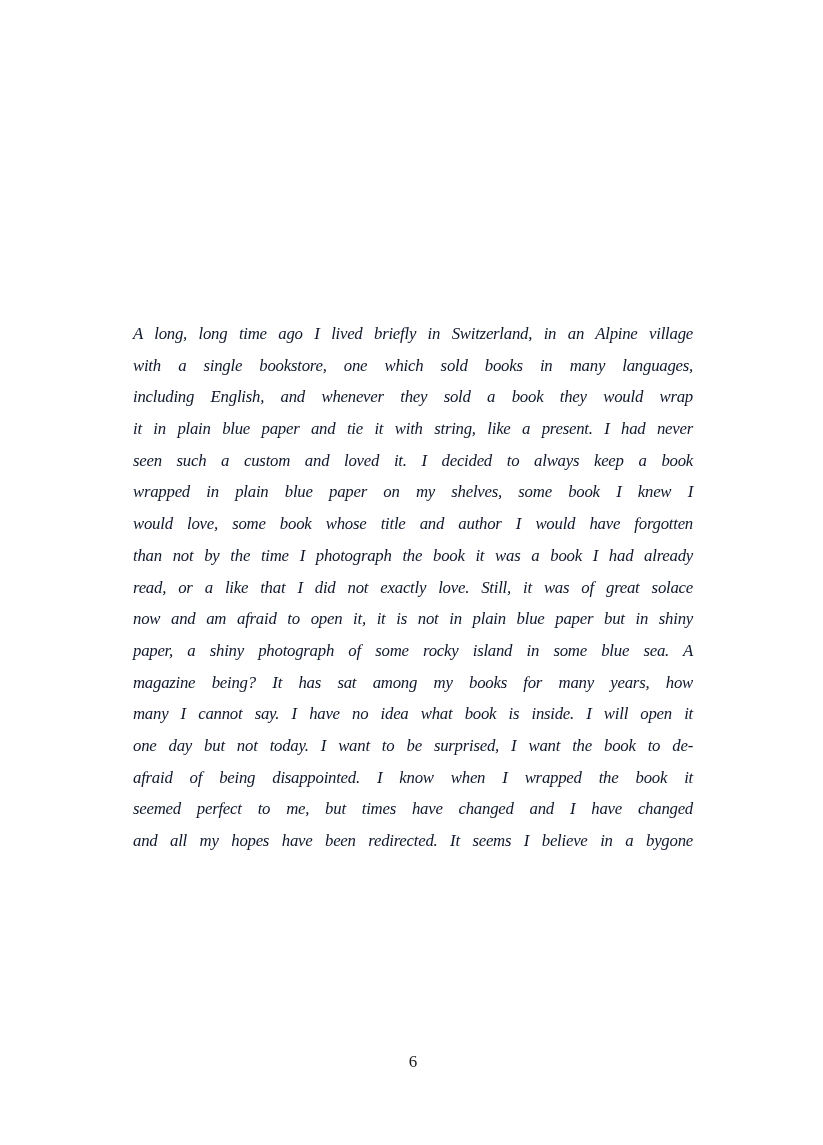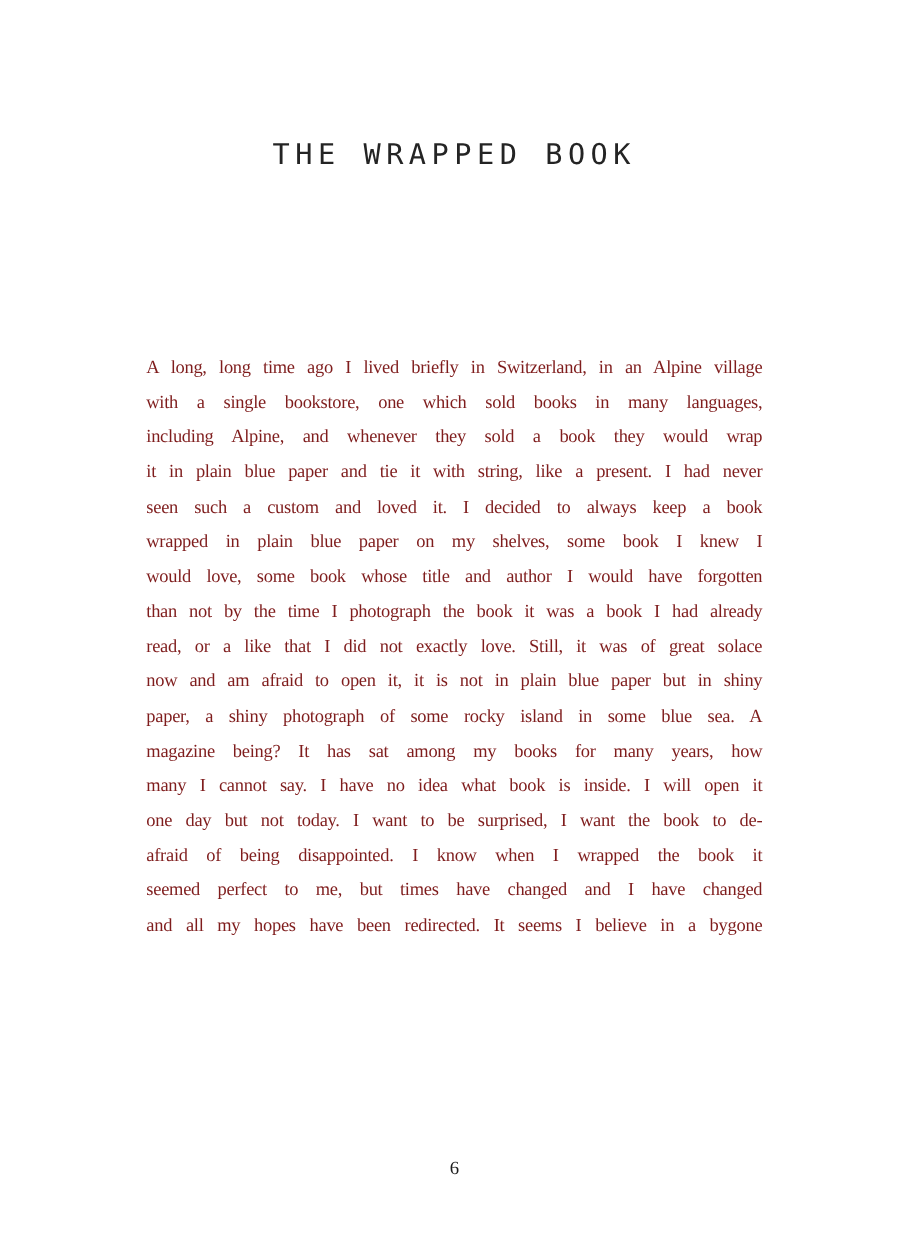--- a/index.html
+++ b/index.html
@@ -34,48 +34,48 @@
     top: 318px;
     left: 133px;
     width: 560px;
   }
   .body-line {
     font-family: "Liberation Serif", serif;
     font-size: 16.8px;
     letter-spacing: -0.25px;
     line-height: 31.7px;
     height: 31.7px;
-    color: #7f1d1d;
+    color: #0f172a;
     text-align: justify;
     text-align-last: justify;
     white-space: normal;
     overflow: visible;
+    font-style: italic;
   }
   .page-number {
     position: absolute;
     top: 1052px;
     left: 133px;
     width: 560px;
     text-align: center;
     font-family: "Liberation Serif", serif;
     font-size: 17px;
     color: #1c1c1c;
   }
 </style>
 </head>
 <body>
 
 <div class="book-page">
 
-  <div class="chapter-title">THE WRAPPED BOOK</div>
 
   <div class="body-text">
       <div class="body-line">A long, long time ago I lived briefly in Switzerland, in an Alpine village</div>
       <div class="body-line">with a single bookstore, one which sold books in many languages,</div>
-      <div class="body-line">including Alpine, and whenever they sold a book they would wrap</div>
+      <div class="body-line">including English, and whenever they sold a book they would wrap</div>
       <div class="body-line">it in plain blue paper and tie it with string, like a present. I had never</div>
       <div class="body-line">seen such a custom and loved it. I decided to always keep a book</div>
       <div class="body-line">wrapped in plain blue paper on my shelves, some book I knew I</div>
       <div class="body-line">would love, some book whose title and author I would have forgotten</div>
       <div class="body-line">than not by the time I photograph the book it was a book I had already</div>
       <div class="body-line">read, or a like that I did not exactly love. Still, it was of great solace</div>
       <div class="body-line">now and am afraid to open it, it is not in plain blue paper but in shiny</div>
       <div class="body-line">paper, a shiny photograph of some rocky island in some blue sea. A</div>
       <div class="body-line">magazine being? It has sat among my books for many years, how</div>
       <div class="body-line">many I cannot say. I have no idea what book is inside. I will open it</div>

